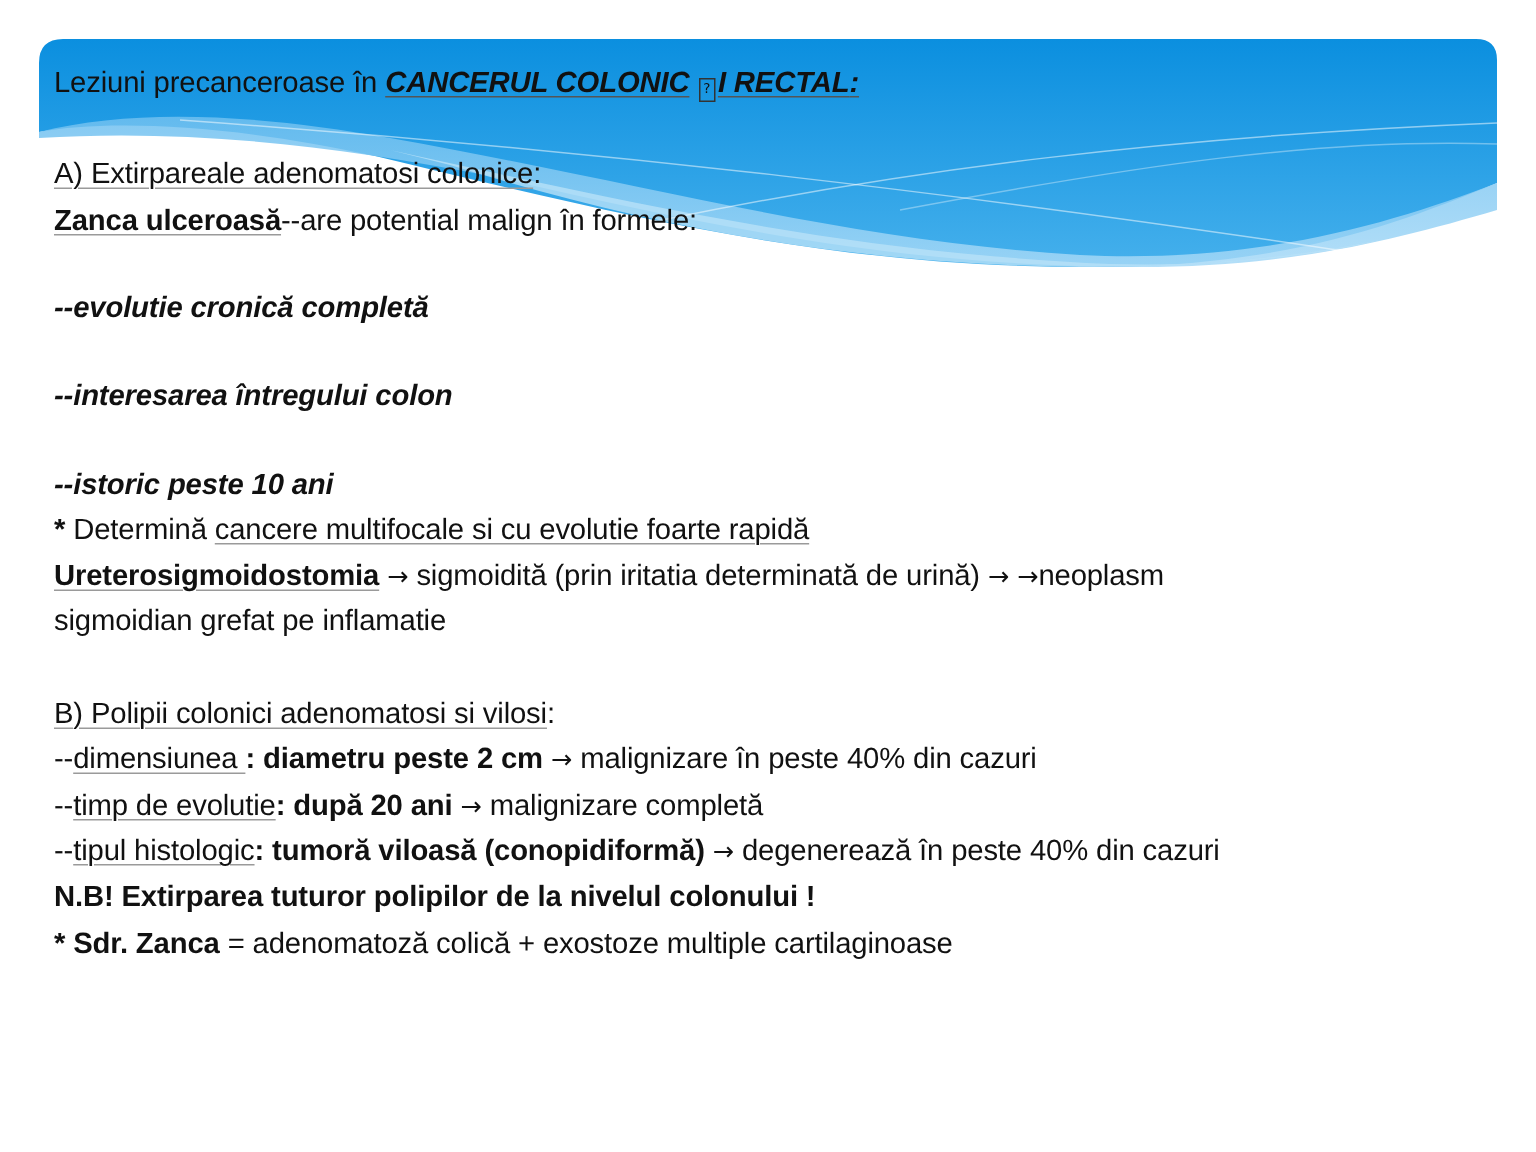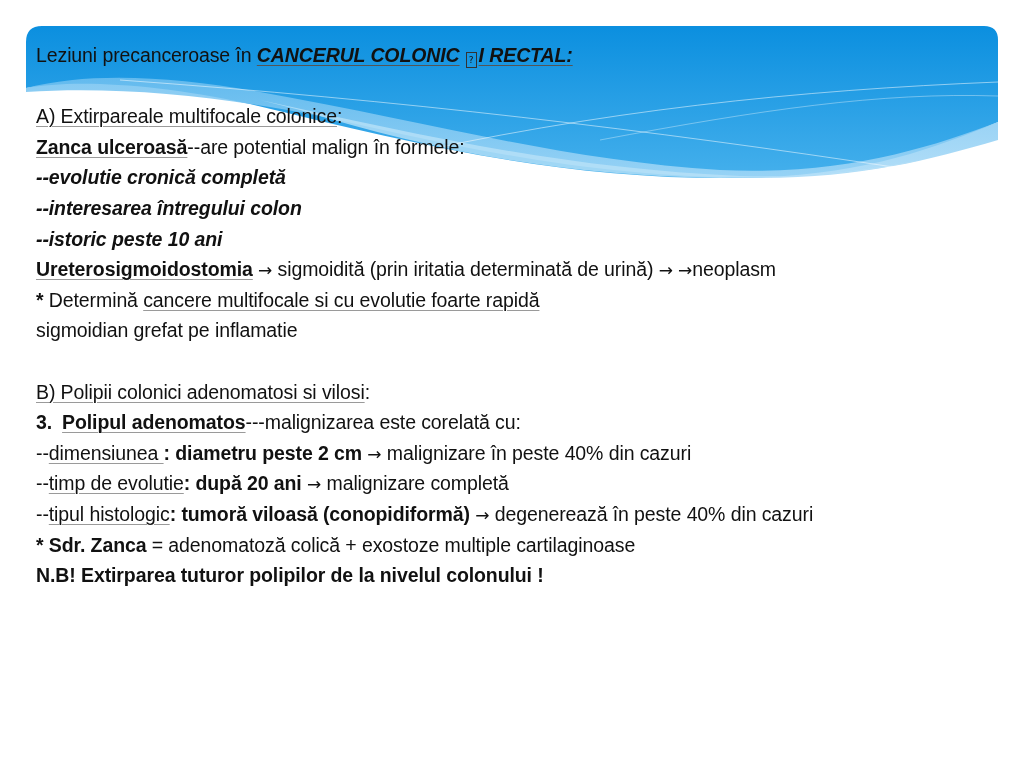--- a/index.html
+++ b/index.html
@@ -32,21 +32,21 @@
       font-size: 19.5px;
       line-height: 30.6px;
       letter-spacing: -0.1px;
     }
     .line {
       white-space: nowrap;
       height: 30.6px;
     }
     .blank { height: 30.6px; }
     .b { font-weight: bold; }
-    .i { font-style: italic; }
+    .i { font-style: italic; margin-top: 28px; }
     .u {
       text-decoration: underline;
       text-decoration-color: #9a9a9a;
       text-decoration-thickness: 1px;
       text-underline-offset: 3px;
     }
     .title-u {
       text-decoration: underline;
       text-decoration-color: #555;
       text-decoration-thickness: 1px;
@@ -109,64 +109,61 @@
 
 <div class="slide-text">
 
   <div class="line">
     <span>Leziuni  precanceroase în </span><span class="b i title-u"><span>CANCERUL  COLONIC</span><span class="box-glyph">?</span><span>I  RECTAL</span><span>:</span></span>
   </div>
 
   <div class="blank"></div>
 
   <div class="line">
-    <span class="u"><span>A) Extirparea</span><span>le multifocale  colonice</span></span><span>:</span>
+    <span class="u"><span>A) Extirparea</span><span>le adenomatosi  colonice</span></span><span>:</span>
   </div>
 
   <div class="line">
     <span class="b u">Zanca  ulceroasă</span><span>--are potential malign în formele:</span>
   </div>
 
   <div class="line b i">--evolutie cronică completă</div>
   <div class="line b i">--interesarea întregului colon</div>
   <div class="line b i">--istoric peste 10 ani</div>
 
   <div class="line">
-    <span class="b u">Ureterosigmoidostomia</span>
-    <span class="arrow">→</span><span> sigmoidită (prin iritatia determinată de urină) </span><span class="arrow">→</span> <span class="arrow">→</span><span>neoplasm</span>
+    <span class="b">*</span><span> Determină </span><span class="u">cancere multifocale  si cu evolutie foarte rapidă</span>
   </div>
 
   <div class="line">
-    <span class="b">*</span><span> Determină </span><span class="u">cancere multifocale  si cu evolutie foarte rapidă</span>
+    <span class="b u">Ureterosigmoidostomia</span>
+    <span class="arrow">→</span><span> sigmoidită (prin iritatia determinată de urină) </span><span class="arrow">→</span> <span class="arrow">→</span><span>neoplasm</span>
   </div>
   <div class="line">sigmoidian grefat pe inflamatie</div>
 
   <div class="blank"></div>
 
   <div class="line">
     <span class="u">B) Polipii  colonici adenomatosi si vilosi</span><span>:</span>
   </div>
 
-  <div class="line">
-    <span class="b">3.</span><span class="spacer"></span><span class="b u">Polipul adenomatos</span><span>---malignizarea este corelată cu:</span>
-  </div>
 
   <div class="line">
     <span>--</span><span class="u">dimensiunea </span><span class="b">: </span><span class="b">diametru peste 2 cm</span>
     <span class="arrow">→</span><span> malignizare în peste 40% din cazuri</span>
   </div>
 
   <div class="line">
     <span>--</span><span class="u">timp de evolutie</span><span class="b">: </span><span class="b">după 20 ani</span>
     <span class="arrow">→</span><span> malignizare completă</span>
   </div>
 
   <div class="line">
     <span>--</span><span class="u">tipul histologic</span><span class="b">: </span><span class="b">tumoră viloasă (conopidiformă)</span>
     <span class="arrow">→</span><span> degenerează în peste 40% din cazuri</span>
   </div>
 
+  <div class="line b">N.B!  Extirparea tuturor polipilor de la nivelul colonului !</div>
+
   <div class="line">
     <span class="b">* Sdr. Zanca</span><span> = adenomatoză colică + exostoze multiple cartilaginoase</span>
   </div>
-
-  <div class="line b">N.B!  Extirparea tuturor polipilor de la nivelul colonului !</div>
 </div>
 
 </body></html>

